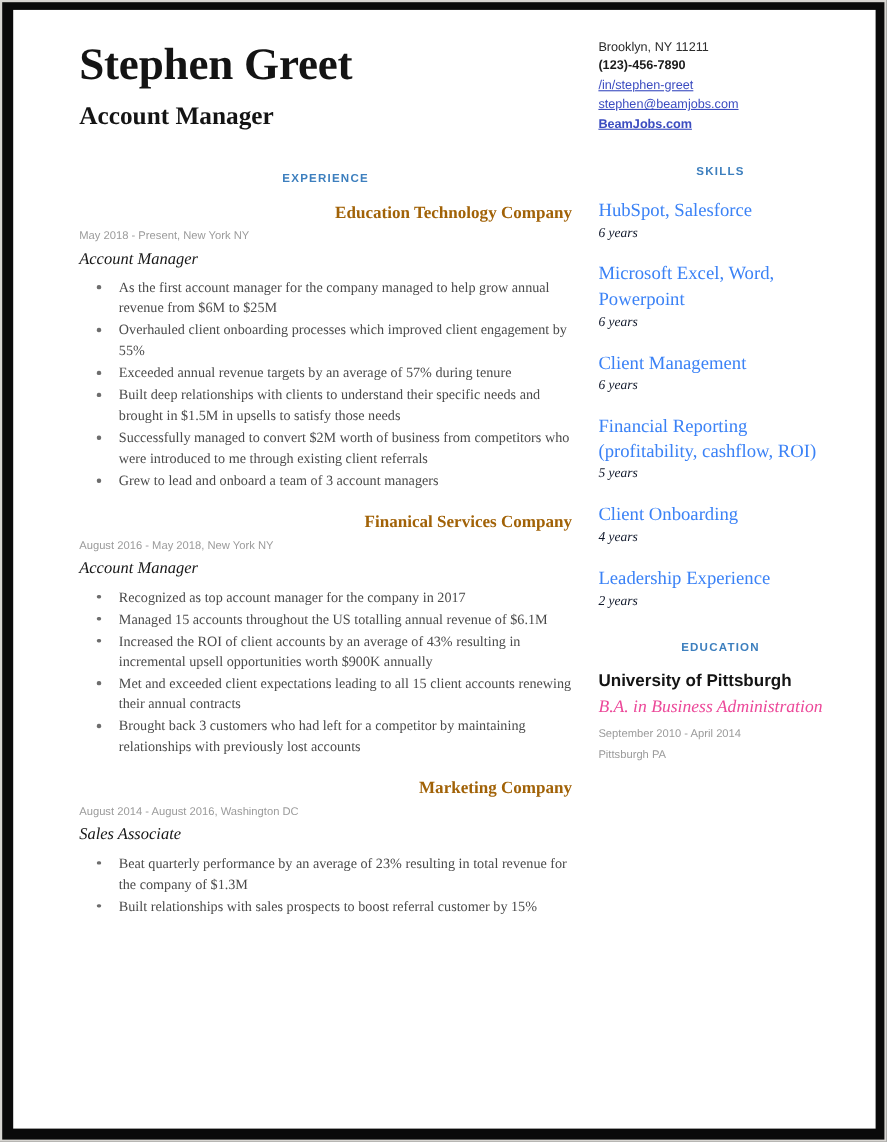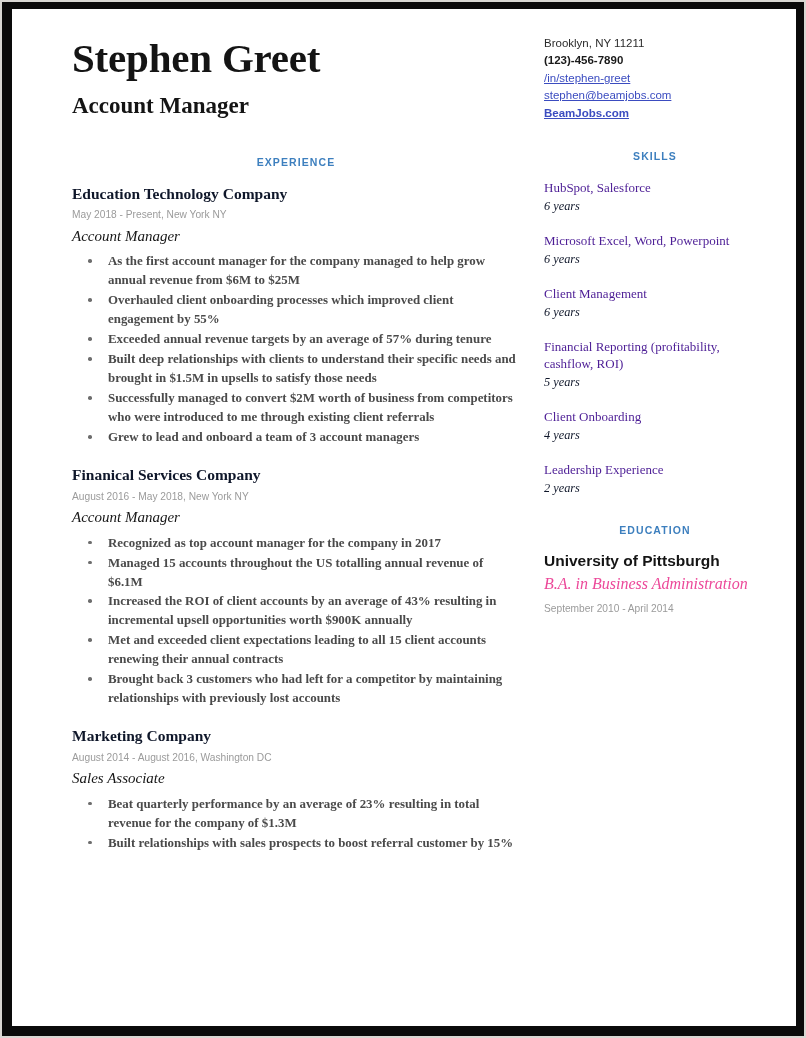--- a/index.html
+++ b/index.html
@@ -105,22 +105,23 @@
     text-transform: uppercase;
     text-align: center;
   }
 
   
   .exp-block { margin-bottom: 2px; }
   .company {
     font-family: "Liberation Serif", serif;
     font-size: 15.5px;
     font-weight: bold;
-    color: #0f172a;
+    color: #a16207;
     line-height: 1.25;
+    text-align: right;
   }
   .meta {
     font-family: "Liberation Sans", sans-serif;
     font-size: 10.2px;
     color: #9b9b9b;
     line-height: 1.5;
     margin-top: 4px;
   }
   .role {
     font-family: "Liberation Serif", serif;
@@ -128,21 +129,20 @@
     font-style: italic;
     font-weight: normal;
     color: #161616;
     margin-top: 4px;
     line-height: 1.25;
   }
   ul.bullets {
     list-style: none;
     margin: 7px 0 0 0;
     padding: 0;
-    font-weight: bold;
   }
   ul.bullets li {
     position: relative;
     font-family: "Liberation Serif", serif;
     font-size: 12.9px;
     color: #4a4a4a;
     line-height: 1.47;
     padding-left: 36px;
     margin-bottom: 1px;
   }
@@ -158,22 +158,22 @@
   }
 
   
   .side-section-gap { height: 28px; }
   .skill {
     margin-top: 18px;
     font-family: "Liberation Serif", serif;
     line-height: 1.3;
   }
   .skill .skill-name {
-    font-size: 13px;
-    color: #4c1d95;
+    font-size: 17px;
+    color: #3b82f6;
   }
   .skill .skill-years {
     font-size: 12.3px;
     font-style: italic;
     color: #0f172a;
     margin-top: 2px;
   }
   .school {
     font-family: Liberation Sans, sans-serif;
     font-size: 15.5px;
@@ -296,19 +296,20 @@
               <div class="skill-years">2 years</div>
             </div>
           </div>
 
         <div class="side-section-gap"></div>
 
         <div class="section-head">EDUCATION</div>
         <div class="school">University of Pittsburgh</div>
         <div class="degree">B.A. in Business Administration</div>
         <div class="edu-meta">September 2010 - April 2014</div>
+        <div class="edu-meta second">Pittsburgh PA</div>
 
       </div>
 
     </div>
 
   </div>
 </div>
 
 </body></html>

